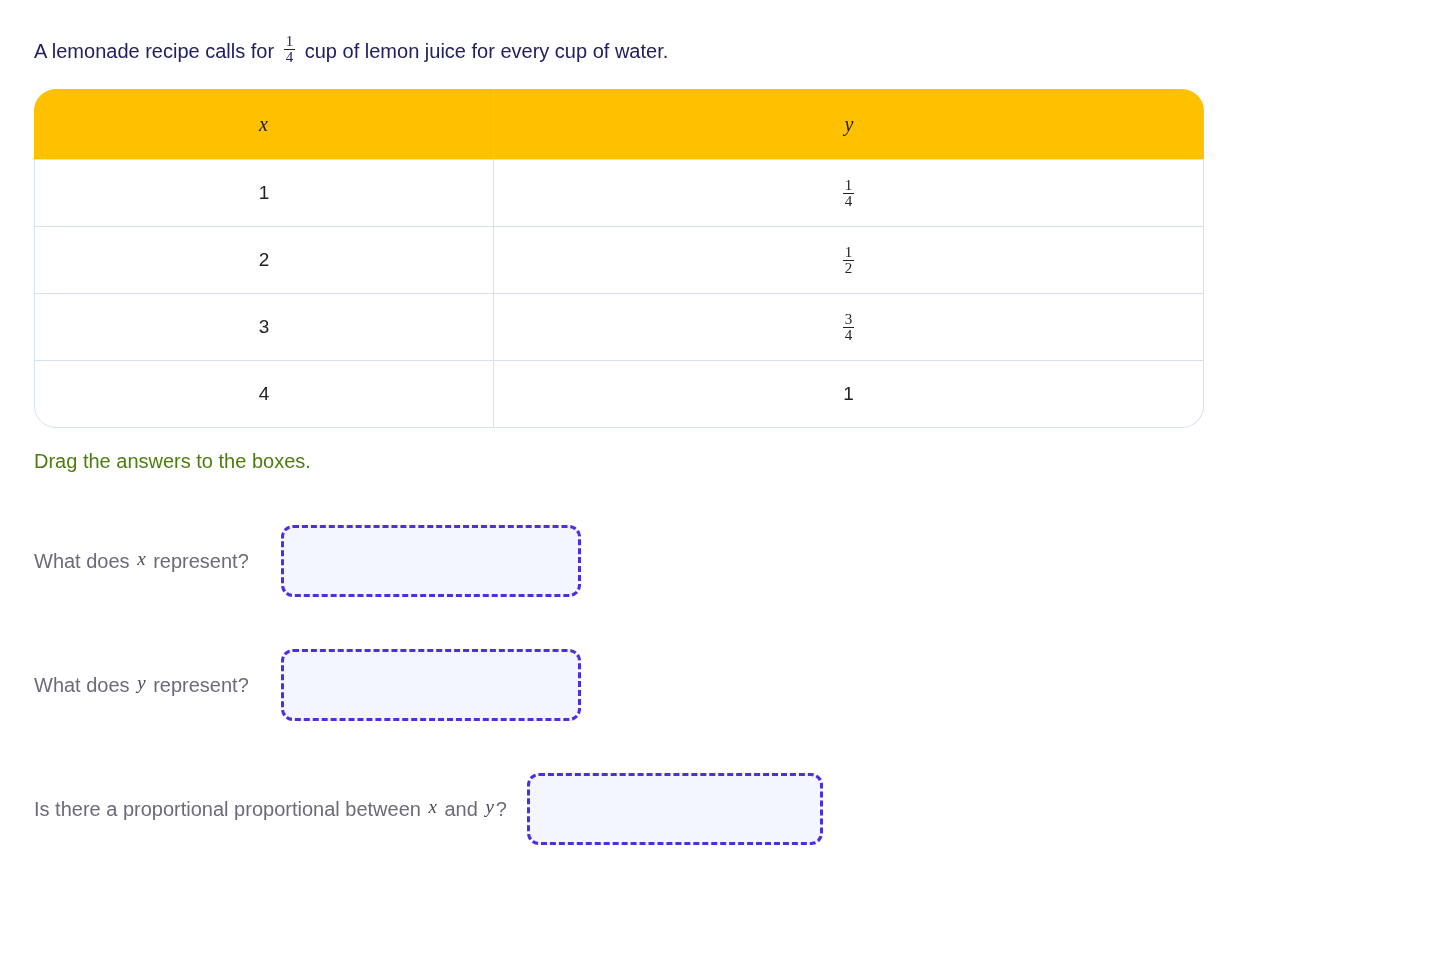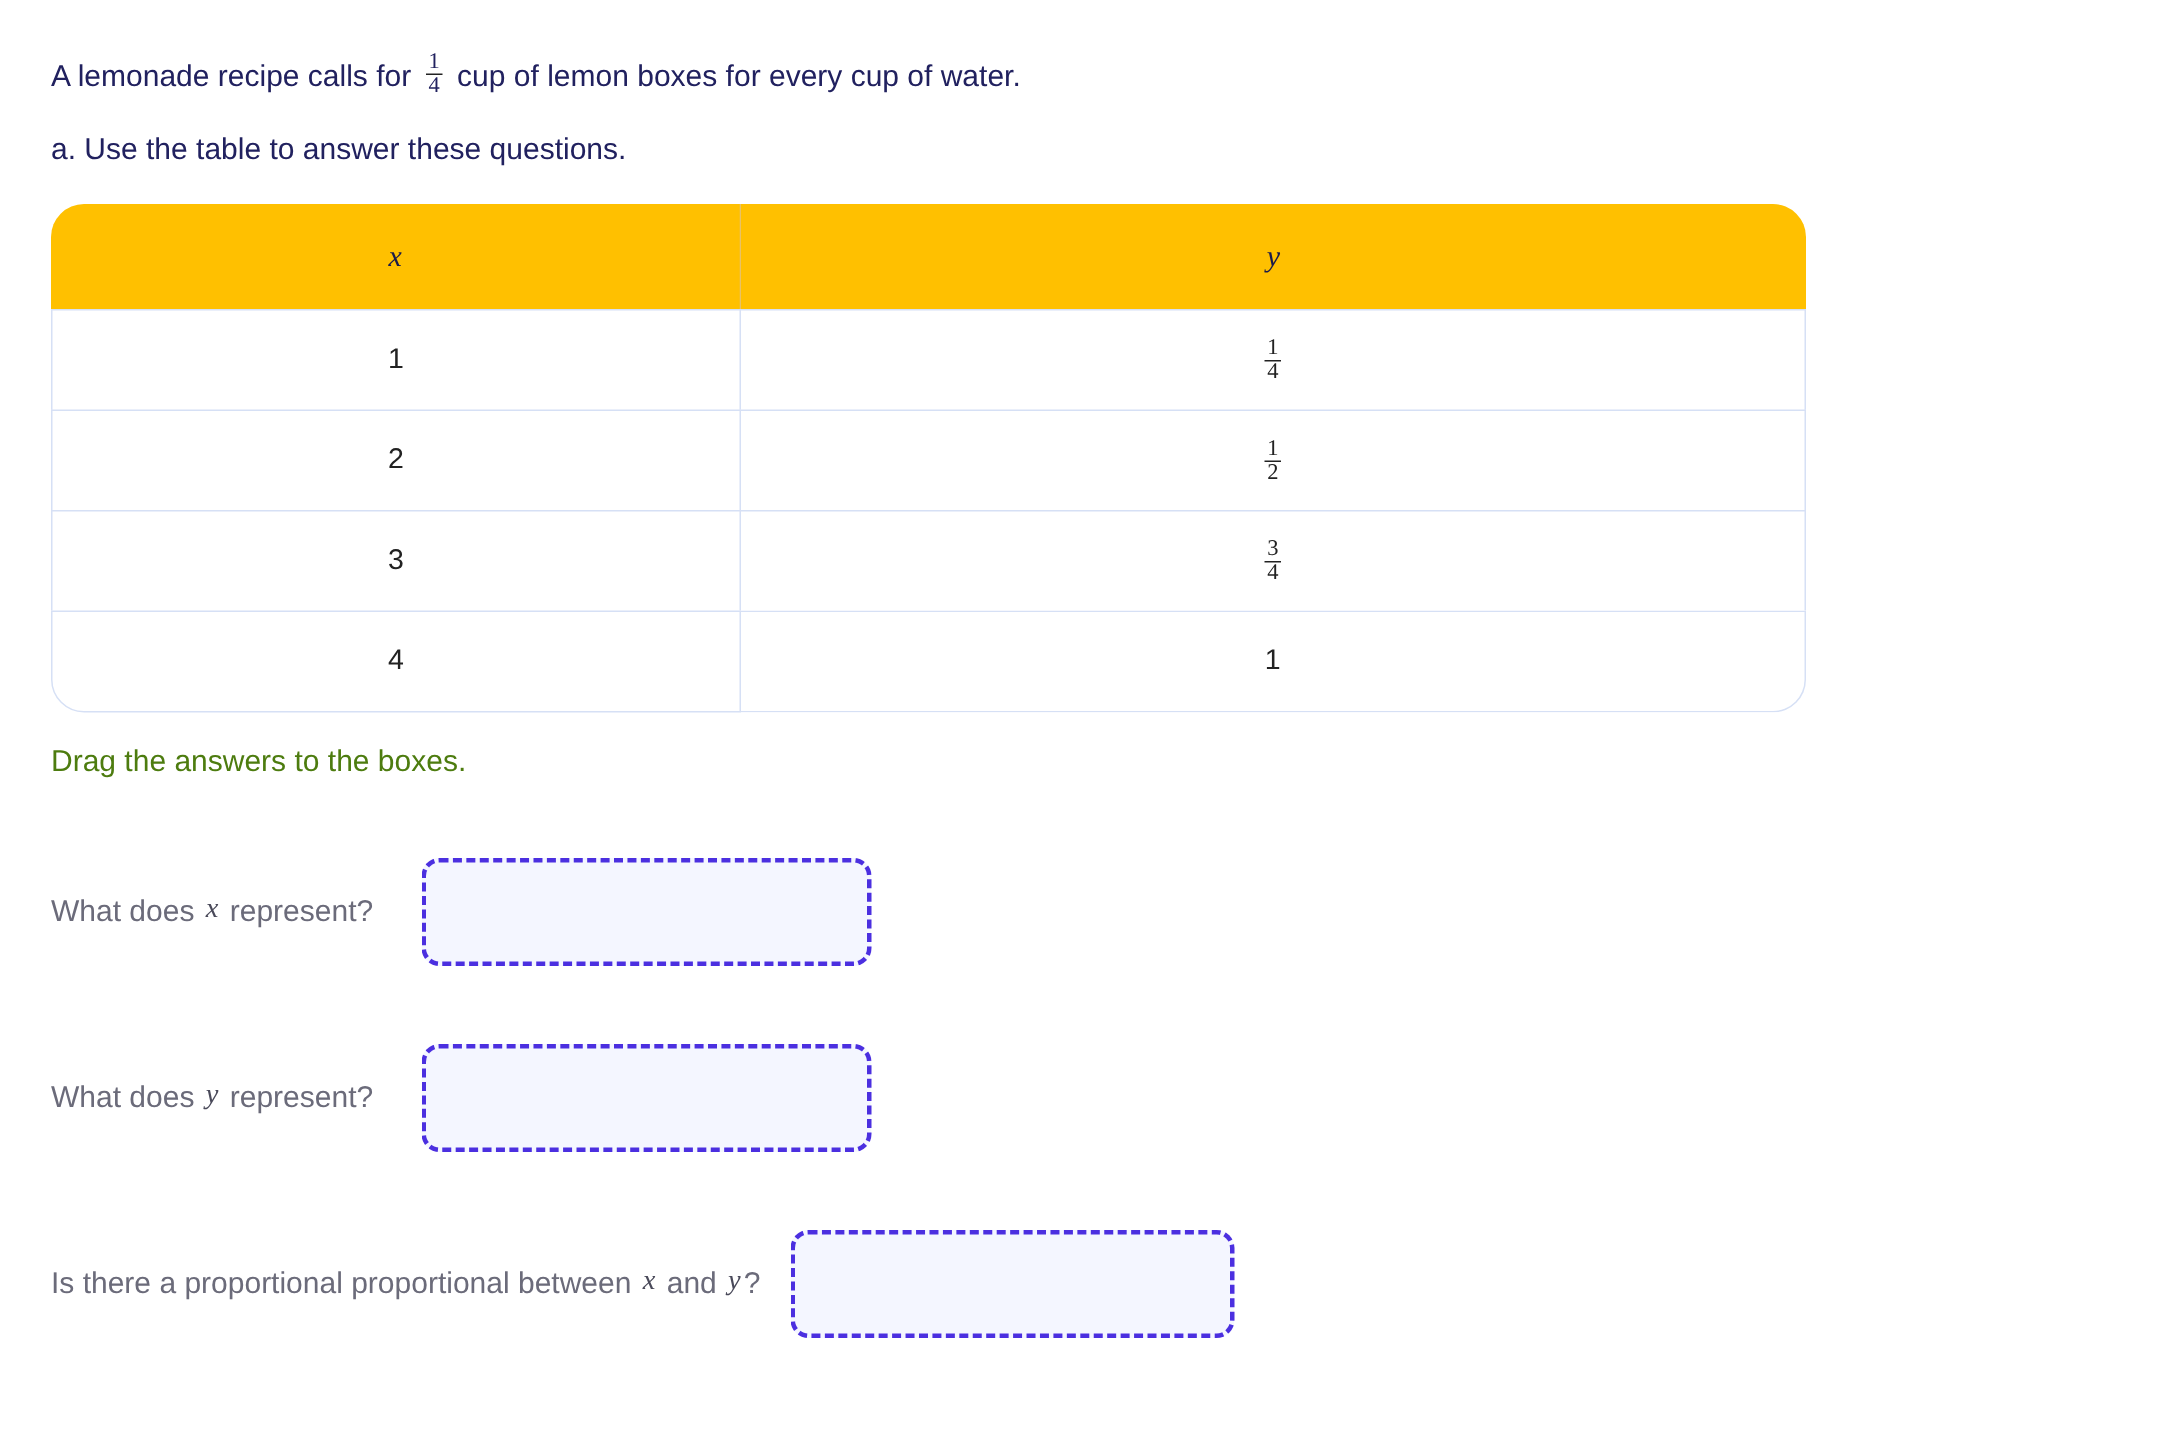--- a/index.html
+++ b/index.html
@@ -140,24 +140,23 @@
 <body>
 
 <div class="page">
 
   <div class="intro-line">
     <span>A lemonade recipe calls for </span>
     <span class="fraction inline-frac">
       <span class="num">1</span>
       <span class="den">4</span>
     </span>
-    <span> cup of lemon boxes for every cup of water.</span>
-  </div>
-
-  <div class="sub-instruction">a. Use the table to answer these questions.</div>
+    <span> cup of lemon juice for every cup of water.</span>
+  </div>
+
 
   <table class="xy-table">
     <thead>
       <tr>
         <th>x</th>
         <th>y</th>
       </tr>
     </thead>
     <tbody>
       <tr>

